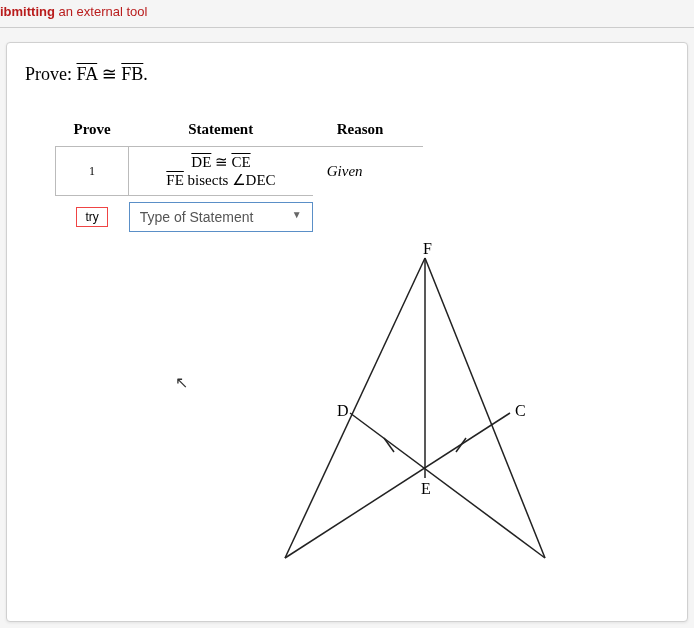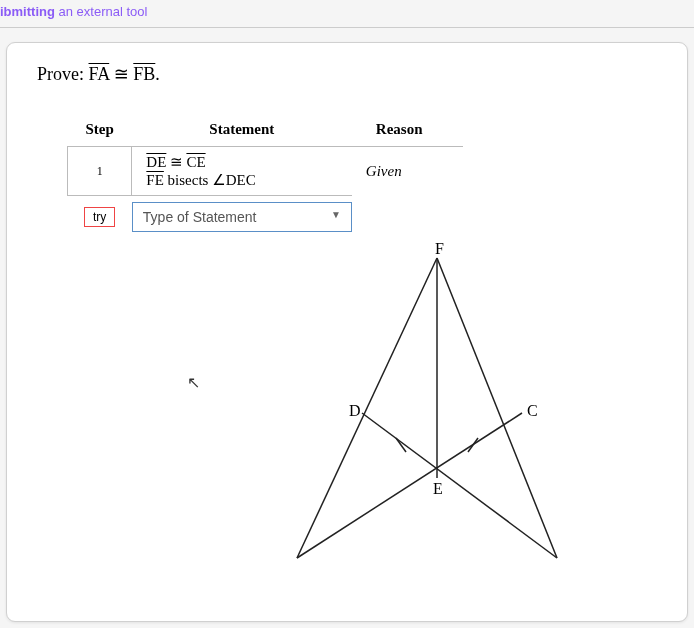--- a/index.html
+++ b/index.html
@@ -7,30 +7,30 @@
       font-family: Georgia, 'Times New Roman', serif;
       background: #f5f5f5;
       width: 694px;
       height: 628px;
       overflow: hidden;
     }
     .header-area {
       padding: 4px 0 8px 0;
       font-family: Arial, sans-serif;
       font-size: 13px;
-      color: #8b5cf6;
+      color: #b91c1c;
       border-bottom: 1px solid #ccc;
     }
     .header-area .bold { font-weight: bold; }
     .main-panel {
       background: #fff;
       margin: 14px 6px 0 6px;
       border: 1px solid #d0d0d0;
-      border-radius: 9px;
-      padding: 20px 30px 10px 30px;
+      border-radius: 4px;
+      padding: 20px 30px 10px 18px;
       height: 580px;
       box-shadow: 0 1px 3px rgba(0,0,0,0.08);
     }
     .prove-line {
       font-size: 18px;
       margin-bottom: 28px;
     }
     .overline { text-decoration: overline; }
     .proof-table {
       border-collapse: collapse;
@@ -50,20 +50,21 @@
       vertical-align: middle;
     }
     .step-cell {
       border: 1px solid #bbb;
       text-align: center;
       font-size: 12px;
       background: #fff;
       width: 30px;
     }
     .statement-cell {
+      text-align: center;
       border-bottom: 1px solid #bbb;
       padding: 4px 30px;
     }
     .reason-cell {
       padding-left: 24px;
       font-style: italic;
     }
     .try-btn {
       display: inline-block;
       border: 1px solid #ef4444;
@@ -72,21 +73,21 @@
       background: #fff;
       cursor: pointer;
       font-family: Arial, sans-serif;
     }
     .type-dropdown {
       display: flex;
       justify-content: space-between;
       align-items: flex-start;
       border: 1px solid #5a8fc7;
       padding: 6px 10px;
-      width: 220px;
+      width: 184px;
       background: #fff;
       cursor: pointer;
       color: #555;
       font-family: Arial, sans-serif;
       font-size: 14px;
       gap: 22px;
     }
     .caret {
       font-size: 10px;
       color: #666;
@@ -123,21 +124,21 @@
 
 <div class="main-panel">
 
   <div class="prove-line">
     <span>Prove: </span><span class="overline">FA</span><span> ≅ </span><span class="overline">FB</span><span>.</span>
   </div>
 
   <table class="proof-table">
     <tbody>
         <tr>
-      <th>Step</th>
+      <th>Prove</th>
       <th>Statement</th>
       <th class="reason-head">Reason</th>
     </tr>
     <tr>
       <td class="step-cell">1</td>
       <td class="statement-cell">
         <div>
           <span class="overline">DE</span><span> ≅ </span><span class="overline">CE</span>
         </div>
         <div>

